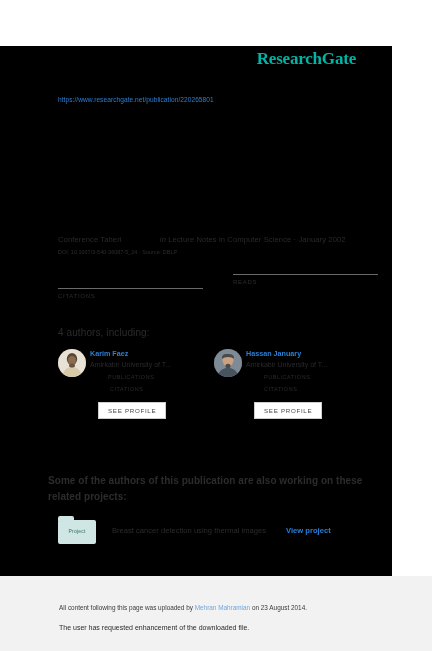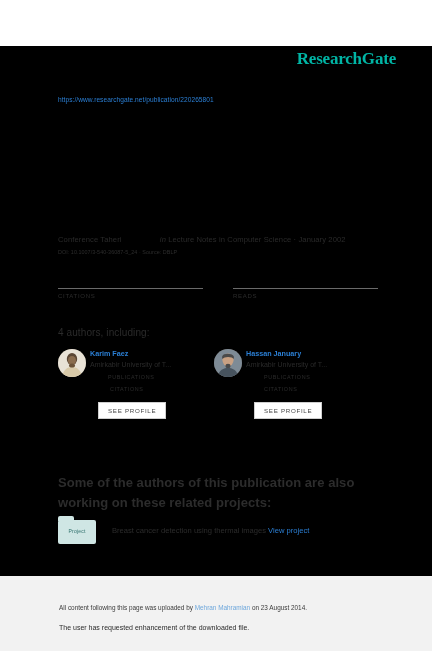--- a/index.html
+++ b/index.html
@@ -9,21 +9,21 @@
     font-family:"Liberation Sans", sans-serif;
     overflow:hidden;
   }
   .page { position:relative; width:432px; height:651px; background:#ffffff; }
 
   
   .top-band { position:absolute; top:0; left:0; width:432px; height:46px; background:#ffffff; }
 
   
   .body-dark {
-    position:absolute; top:46px; left:0; width:432px; height:530px;
+    position:absolute; top:46px; left:0; width:392px; height:530px;
     background:#000000; color:#000000;
   }
 
   
   .brand {
     position:absolute; top:3px; right:36px;
     font-family:"Liberation Serif", serif;
     font-weight:bold; font-size:17px; letter-spacing:-0.2px;
     color:#00b5a5; white-space:nowrap;
   }
@@ -67,30 +67,30 @@
   .auth-stat-lbl { font-size:5.4px; letter-spacing:0.6px; color:#2b2b2b; }
   .profile-btn {
     margin-top:10px; margin-left:40px;
     display:inline-block; background:#ffffff; border:1px solid #cfcfcf;
     padding:4px 9px; font-size:6.2px; letter-spacing:0.7px; color:#4a4a4a;
     white-space:nowrap;
   }
 
   
   .proj-head {
-    position:absolute; top:427px; left:58px; width:320px;
-    font-size:13px; font-weight:bold; color:#2c2c2c; line-height:1.55; letter-spacing:0.05px;
+    position:absolute; top:427px; left:48px; width:320px;
+    font-size:10px; font-weight:bold; color:#2c2c2c; line-height:1.55; letter-spacing:0.05px;
   }
   .proj-row { position:absolute; top:470px; left:58px; width:330px; display:flex; align-items:center; }
   .folder { width:38px; height:28px; position:relative; flex:0 0 auto; }
   .folder .tab { position:absolute; top:0; left:0; width:16px; height:5px; background:#cfe6e4; border-radius:2px 2px 0 0; }
   .folder .bodyf { position:absolute; top:4px; left:0; width:38px; height:24px; background:#cfe6e4; border-radius:2px; }
   .folder .lbl { position:absolute; top:12px; left:0; width:38px; text-align:center; font-size:5px; color:#2e6f6b; letter-spacing:0.2px; }
   .proj-text { margin-left:16px; font-size:7.6px; color:#2c2c2c; white-space:nowrap; }
-  .proj-text .view { color:#2b7fd4; font-weight:normal; margin-left:2px; }
+  .proj-text .view { color:#2b7fd4; font-weight:bold; margin-left:20px; }
 
   
   .footer {
     position:absolute; top:576px; left:0; width:432px; height:75px;
     background:#f2f2f2;
   }
   .foot-line1 { position:absolute; top:28px; left:59px; font-size:6.4px; color:#3a3a3a; white-space:nowrap; }
   .foot-line1 .uploader { color:#6fa8dc; }
   .foot-line2 { position:absolute; top:48px; left:59px; font-size:7px; color:#2a2a2a; white-space:nowrap; }
 </style>
@@ -116,21 +116,20 @@
       <div class="meta-doi">DOI: 10.1007/3-540-36087-5_24 · Source: DBLP</div>
     </div>
 
     <div class="stats">
       <div class="stat-col">
         <div class="stat-num">1</div>
         <div class="stat-rule"></div>
         <div class="stat-label">CITATIONS</div>
       </div>
       <div class="stat-col right">
-        <div class="stat-num">138</div>
         <div class="stat-rule"></div>
         <div class="stat-label">READS</div>
       </div>
     </div>
 
     <div class="authors-head">4 authors, including:</div>
 
     <div class="authors">
 
       <div class="author">

